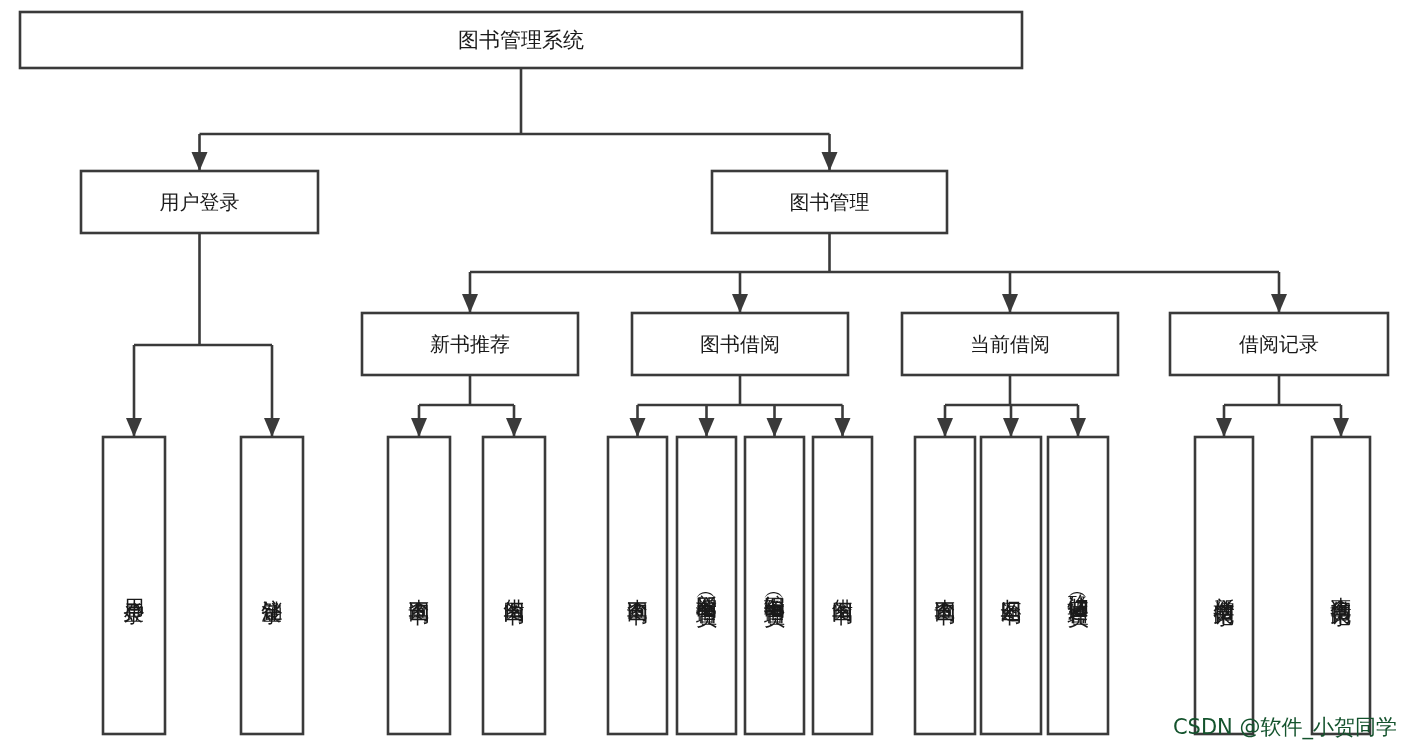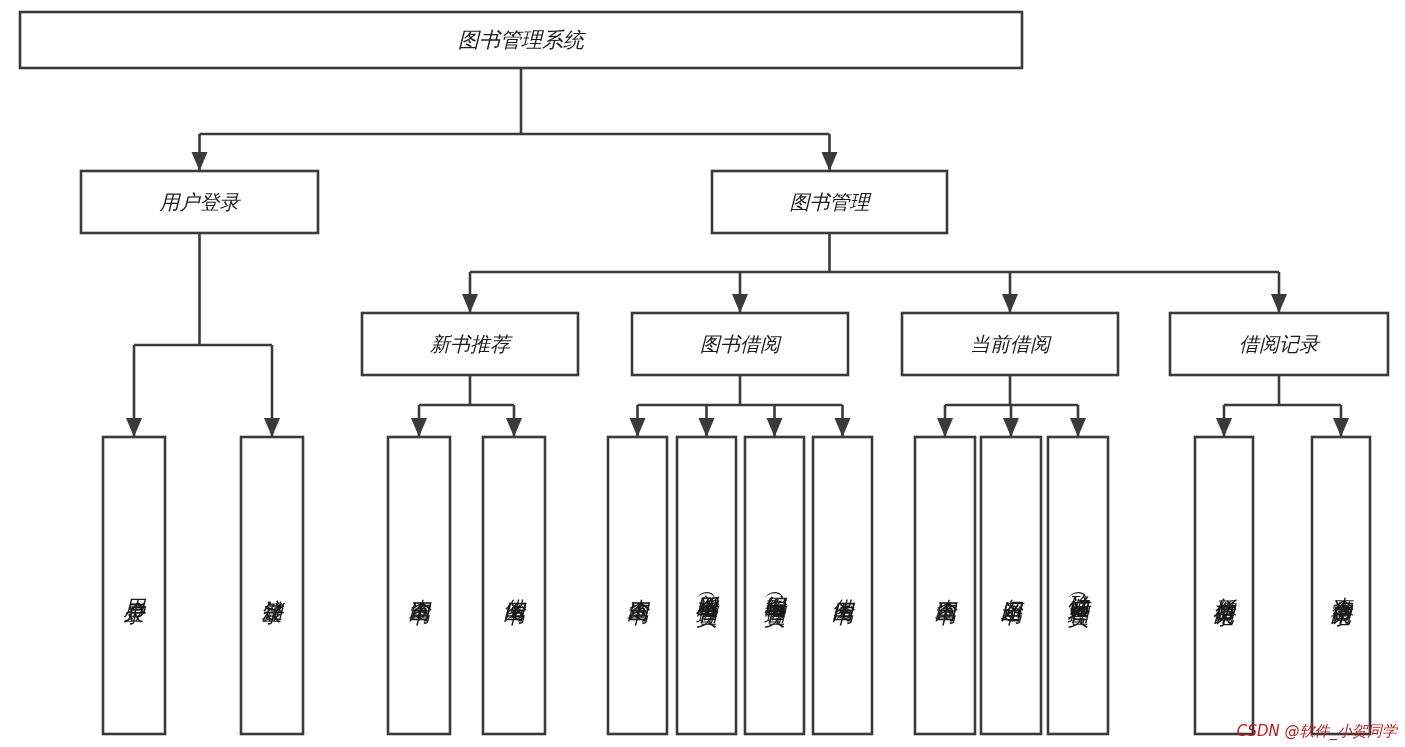--- a/index.html
+++ b/index.html
@@ -11,21 +11,20 @@
     width: 1405px;
     height: 747px;
     font-family: "DejaVu Sans", "Liberation Sans", sans-serif;
     overflow: hidden;
     position: relative;
   }
   #diagram-root {
     position: relative;
     width: 1405px;
     height: 747px;
-    font-style: italic;
   }
   svg#flowchart {
     position: absolute;
     left: 0;
     top: 0;
     width: 1405px;
     height: 747px;
     display: block;
   }
   .node-box {
@@ -66,22 +65,22 @@
     color: #1a1a1a;
     white-space: nowrap;
     pointer-events: none;
     user-select: none;
   }
   .watermark {
     position: absolute;
     right: 8px;
     bottom: 6px;
     font-family: "DejaVu Sans", "Liberation Sans", sans-serif;
-    font-size: 15px;
-    color: #b91c1c;
+    font-size: 21px;
+    color: #14532d;
     white-space: nowrap;
     user-select: none;
   }
 </style>
 </head>
 <body>
 
 <div id="diagram-root">
 
   <svg id="flowchart" viewBox="0 0 1405 747">

